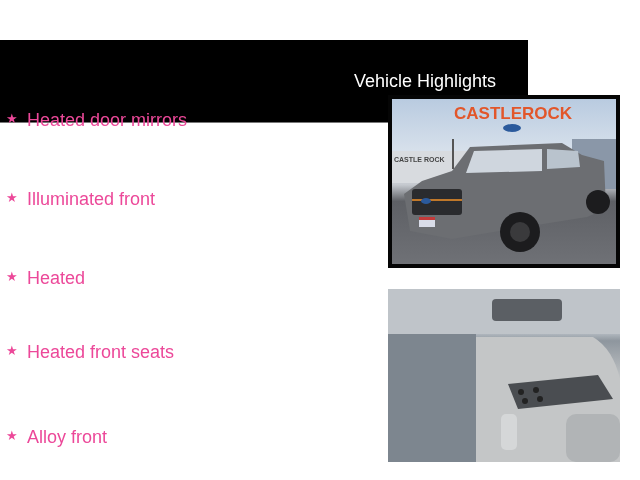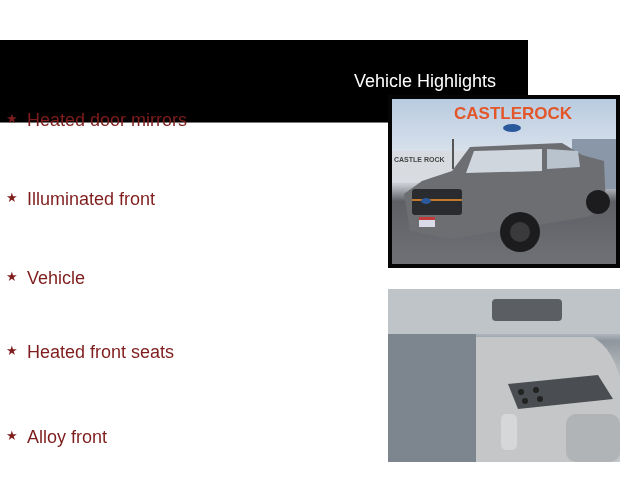--- a/index.html
+++ b/index.html
@@ -1,20 +1,20 @@
 <!DOCTYPE html>
 <html><head>
 <meta charset="utf-8">
 <style>
   html, body { margin:0; padding:0; }
   body { width:640px; height:480px; background:#ffffff; position:relative; overflow:hidden; font-family:"Liberation Sans", sans-serif; }
   .header { position:absolute; left:0; top:0; width:528px; height:82px; background:#000; border-bottom:1px solid #777;margin-top:40px; }
   .header-title { position:absolute; right:32px; top:31px; color:#fff; font-size:18px; }
   .list { position:absolute; left:6px; top:110px; }
-  .item { position:absolute; left:0; white-space:nowrap; color:#7f1d1d; font-size:18px; }
+  .item { position:absolute; left:0; white-space:nowrap; color:#ec4899; font-size:18px; }
   .item .star { display:inline-block; width:21px; font-size:13px; vertical-align:3px; }
   .photo1 { position:absolute; left:388px; top:95px; width:232px; height:173px; background:#050505; }
   .photo1 .inner { position:absolute; left:4px; top:4px; right:4px; bottom:4px; overflow:hidden;
      background:linear-gradient(#b9cbe0 0%, #dfe6ee 40%, #c5c9cf 52%, #5e6065 62%, #6f7176 100%);text-align:right; }
   .photo2 { position:absolute; left:388px; top:289px; width:232px; height:173px; overflow:hidden;
      background:linear-gradient(#c9ced3 0%, #b7bec5 25%, #8e969e 30%, #c8cacb 55%, #a9aeb2 100%); }
 </style>
 </head>
 <body>
 
@@ -23,21 +23,21 @@
 </div>
 
 <div class="list">
   <div class="item" style="top:0px">
     <span class="star">★</span><span>Heated door mirrors</span>
   </div>
   <div class="item" style="top:79px">
     <span class="star">★</span><span>Illuminated front</span>
   </div>
   <div class="item" style="top:158px">
-    <span class="star">★</span><span>Vehicle</span>
+    <span class="star">★</span><span>Heated</span>
   </div>
   <div class="item" style="top:232px">
     <span class="star">★</span><span>Heated front seats</span>
   </div>
   <div class="item" style="top:317px">
     <span class="star">★</span><span>Alloy front</span>
   </div>
 </div>
 
 <div class="photo1">

